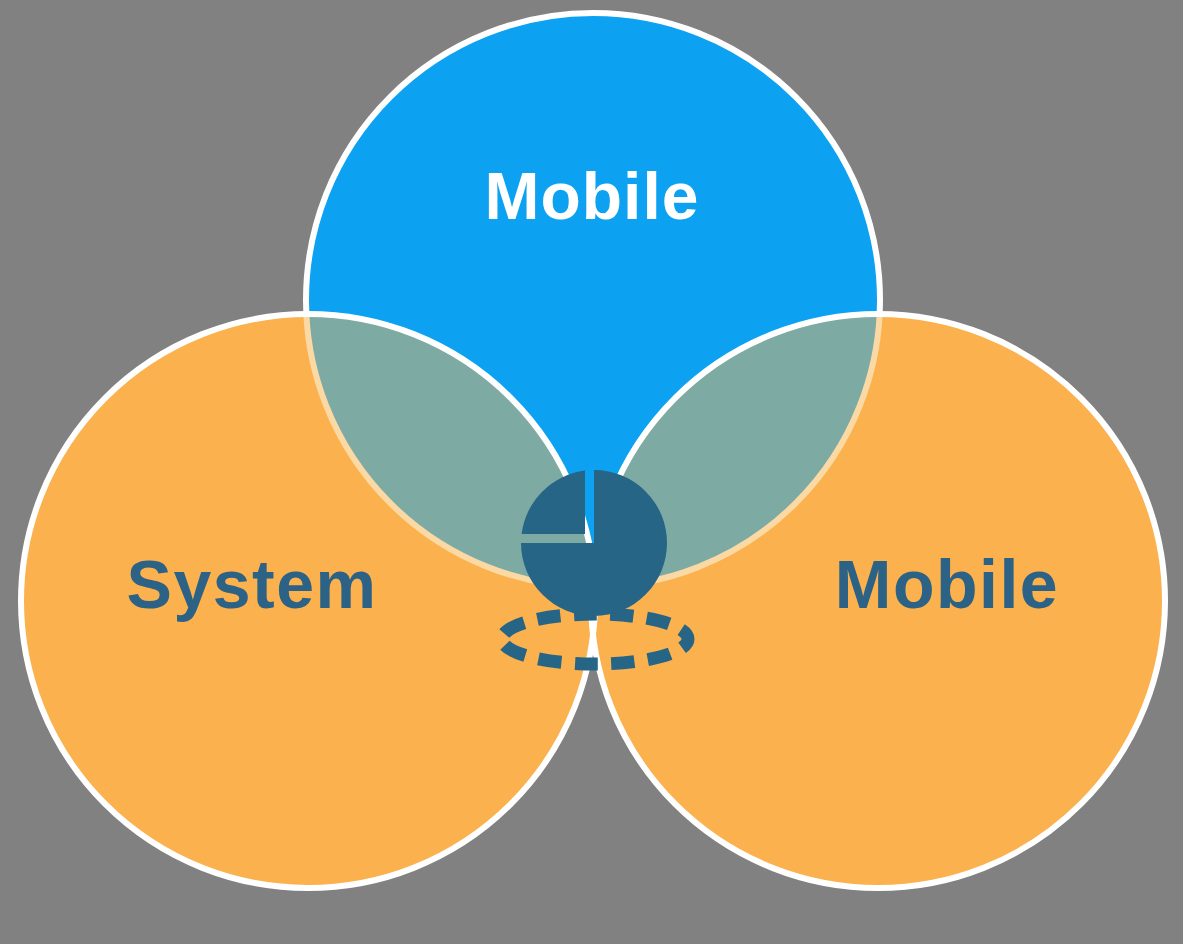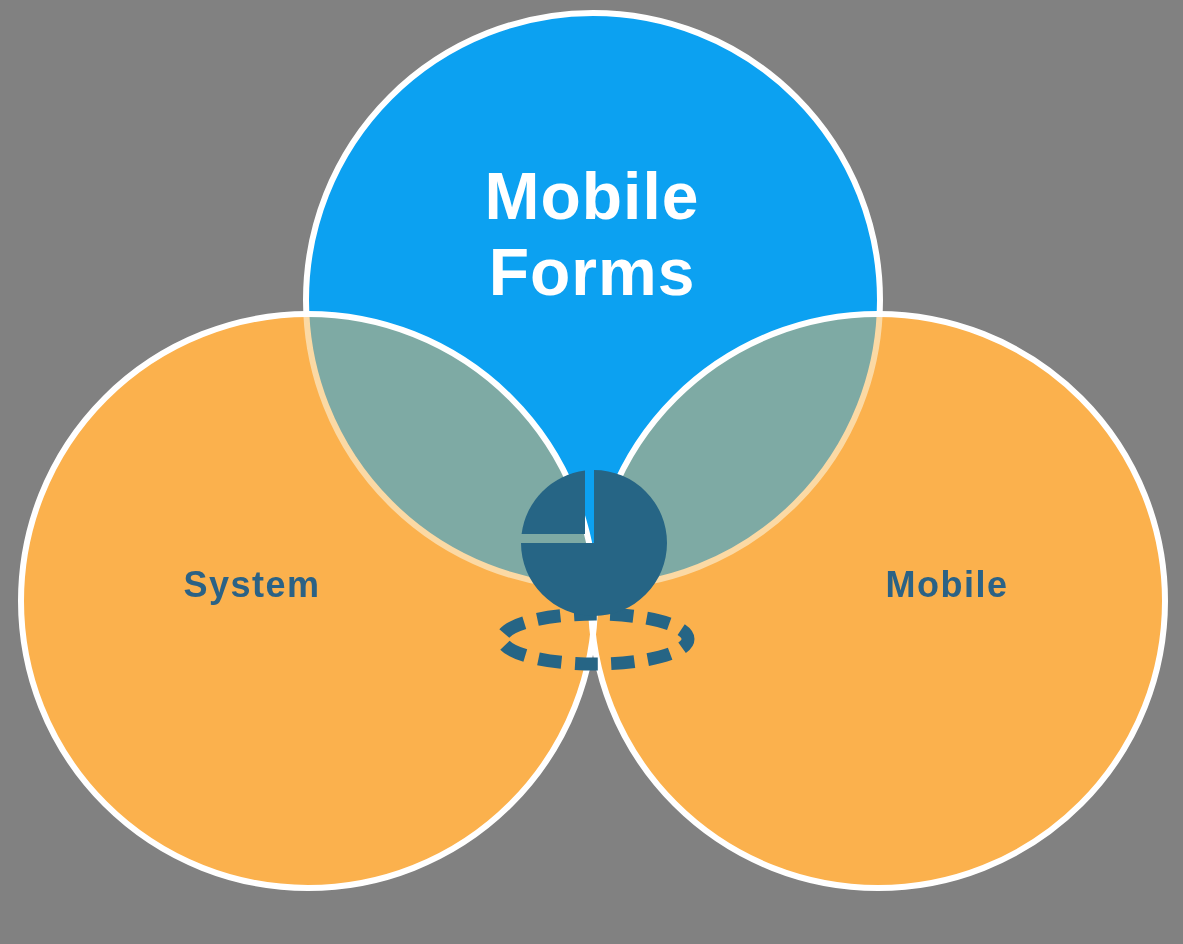--- a/index.html
+++ b/index.html
@@ -17,21 +17,21 @@
     font-weight: 700;
     white-space: nowrap;
     user-select: none;
   }
   .label-top {
     left: 332px; top: 158px; width: 520px;
     font-size: 66px; line-height: 76px; letter-spacing: 1px;
   }
   .label-side {
     top: 554px; width: 440px;
-    font-size: 36px; line-height: 61px; letter-spacing: 1.5px; text-align: center;
+    font-size: 68px; line-height: 61px; letter-spacing: 1.5px; text-align: center;
   }
   .label-left  { left: 32px; }
   .label-right { left: 727px; }
 </style>
 </head>
 <body>
 
 <div class="stage">
 
   <svg width="1183" height="944" viewBox="0 0 1183 944">
@@ -71,21 +71,20 @@
     <ellipse cx="595" cy="639" rx="93" ry="25" fill="none" stroke-width="13" stroke-dasharray="23 13.5" stroke-dashoffset="12" stroke="#266585"></ellipse>
 
     <g>
       <path d="M 594 543 L 594 470 A 73 73 0 1 1 521 543 Z" fill="#266585"></path>
       <path d="M 521.6 534 L 585 534 L 585 470.6 A 73 73 0 0 0 521.6 534 Z" fill="#266585"></path>
     </g>
   </svg>
 
   <div class="label label-top" style="color: rgb(255, 255, 255);">
     <div>Mobile</div>
-    <div>Forms</div>
   </div>
 
   <div class="label label-side label-left" style="color: rgb(43, 98, 133);">
     <div>System</div>
   </div>
 
   <div class="label label-side label-right" style="color: rgb(43, 98, 133);">
     <div>Mobile</div>
   </div>
 

